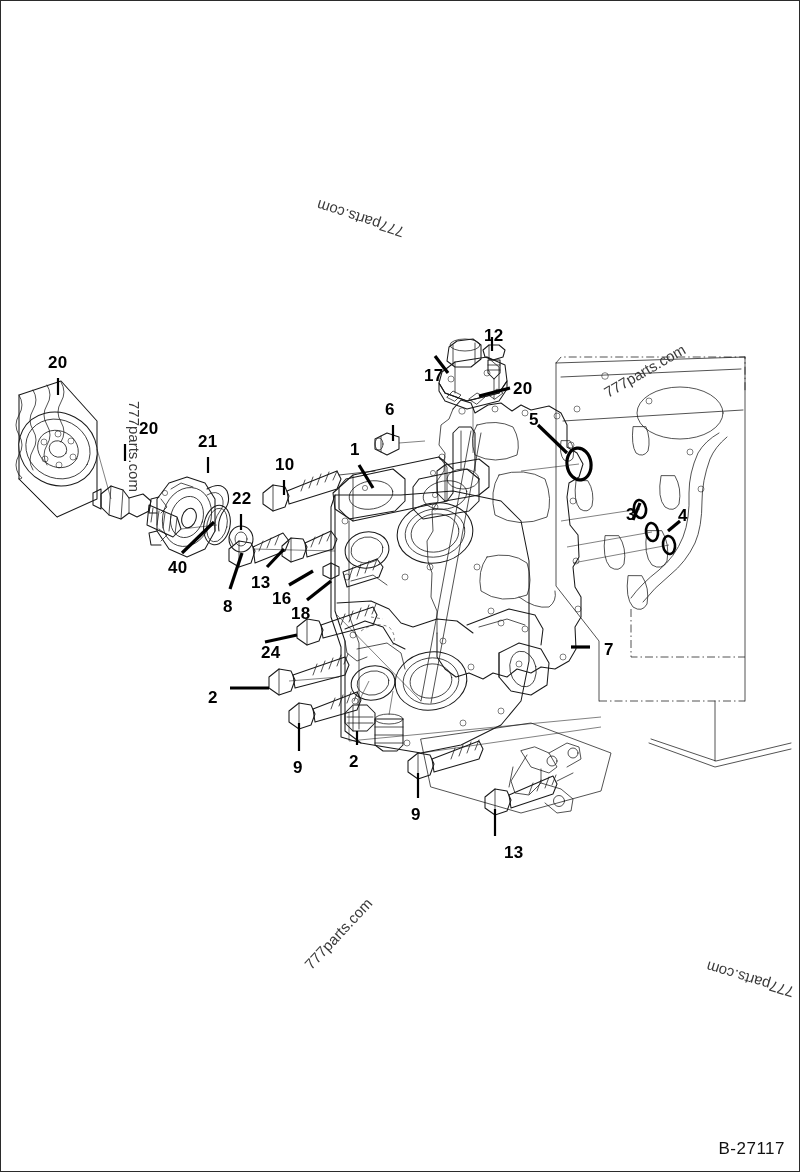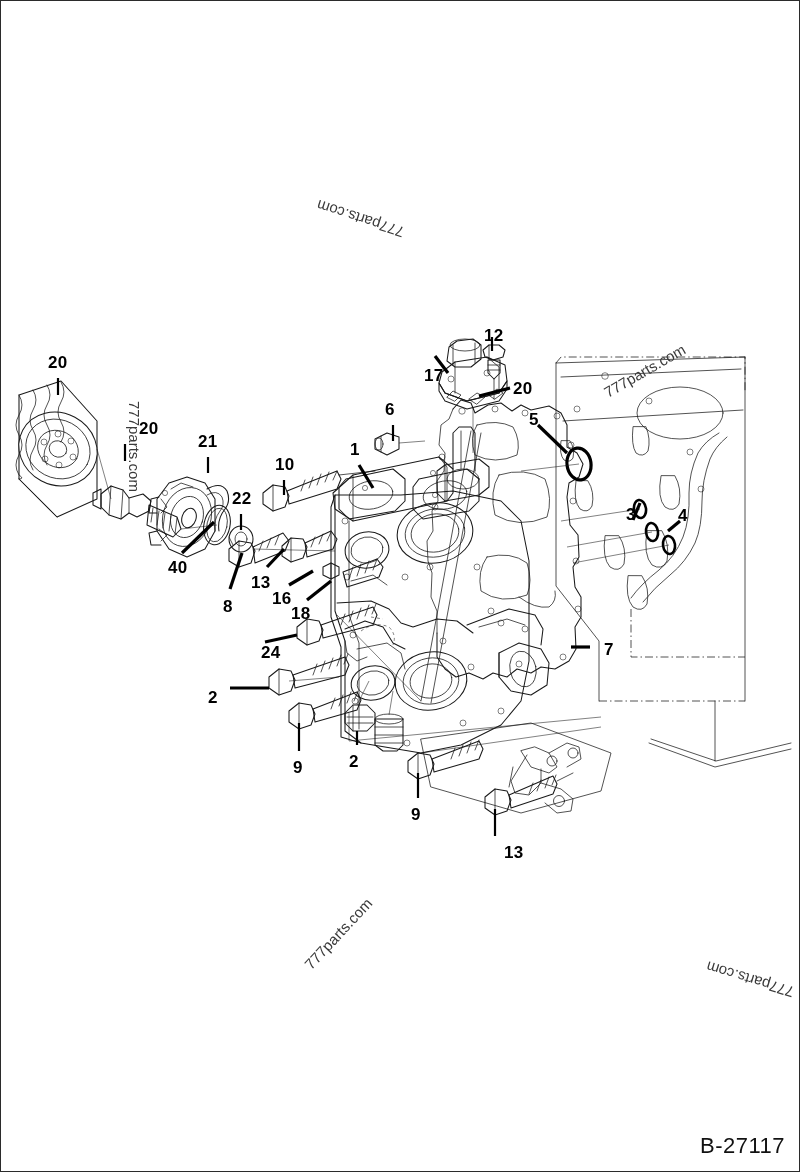--- a/index.html
+++ b/index.html
@@ -35,21 +35,21 @@
     color: #000000;
     line-height: 1;
     white-space: nowrap;
     letter-spacing: 0.2px;
   }
   .fig-id {
     position: absolute;
     right: 14px;
     bottom: 12px;
     font-family: "Liberation Sans", sans-serif;
-    font-size: 22px;
+    font-size: 17px;
     color: #111111;
     letter-spacing: 0.5px;
   }
   .wm {
     position: absolute;
     font-family: "Liberation Sans", sans-serif;
     font-size: 15px;
     color: #3a3a3a;
     white-space: nowrap;
     transform-origin: left top;

